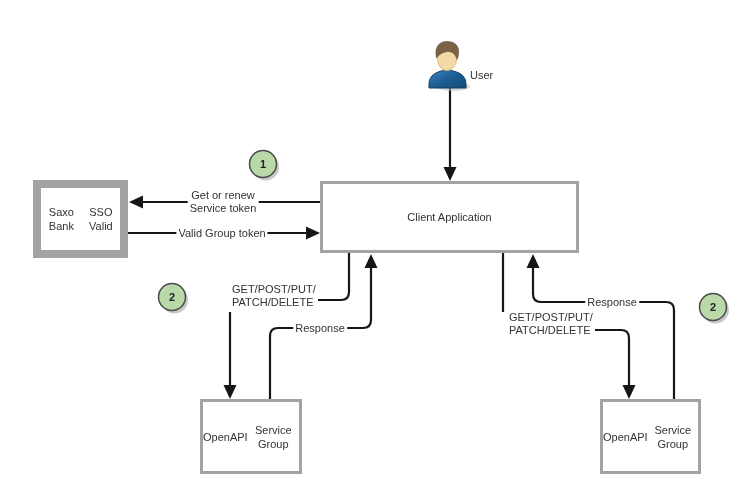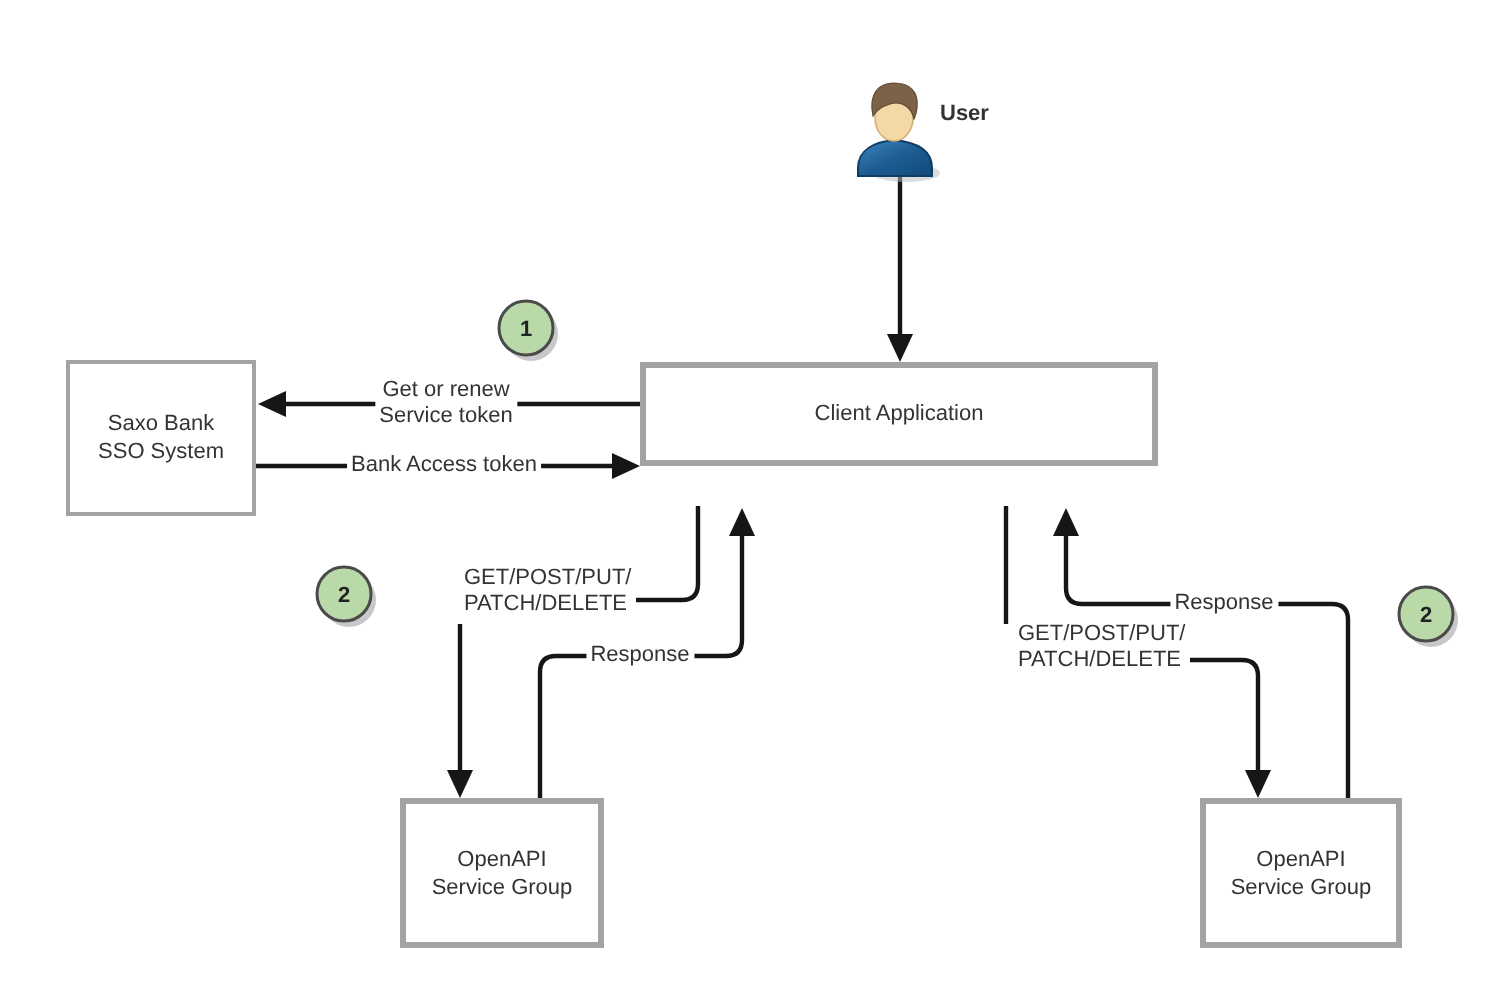--- a/index.html
+++ b/index.html
@@ -8,22 +8,22 @@
     width:756px;height:495px;
     background:#ffffff;
     font-family:"Liberation Sans", sans-serif;
     overflow:hidden;
   }
   svg.layer{position:absolute;left:0;top:0;width:756px;height:495px;}
   .node{
     position:absolute;
     box-sizing:border-box;
     background:#ffffff;
-    border:2px solid #a3a3a3;
-    display:flex;flex-direction:column;
+    border:8px solid #a3a3a3;
+    display:flex;
     align-items:center;justify-content:center;
     font-size:11px;line-height:14px;color:#333;
     text-align:center;
     z-index:3;
   }
   .node.thick{border-width:3px;}
   .edge-label{
     position:absolute;
     background:#ffffff;
     font-size:11px;line-height:13px;color:#333;
@@ -107,45 +107,45 @@
       <ellipse cx="447" cy="59" rx="9.5" ry="11.5" fill="#f3d9a5" stroke="#d6b077" stroke-width="0.8"></ellipse>
       <path d="M436.5,58 C434,46 440,41.5 447,41.5 C454.5,41.5 459.5,45.5 458.5,54
                C458.2,56.5 457.5,58.5 457,59.5
                C455.5,52.5 450,50.5 445,52
                C441,53.2 438,55.5 436.5,58 Z" fill="#7c6347" stroke="#5e4a33" stroke-width="0.6"></path>
     </g>
   </svg>
 
   <div class="node" style="left:33px;top:180px;width:95px;height:78px;">
     <span>Saxo Bank</span>
-    <span>SSO System</span>
+    <span>SSO Valid</span>
   </div>
 
-  <div class="node thick" style="left:320px;top:181px;width:259px;height:52px;">
+  <div class="node thick" style="left:320px;top:181px;width:259px;height:72px;">
     <span>Client Application</span>
   </div>
 
   <div class="node thick" style="left:200px;top:399px;width:102px;height:75px;">
     <span>OpenAPI</span>
     <span>Service Group</span>
   </div>
 
   <div class="node thick" style="left:600px;top:399px;width:101px;height:75px;">
     <span>OpenAPI</span>
     <span>Service Group</span>
   </div>
 
-  <div class="user-label" style="left:470px;top:57px;font-weight:bold;">User</div>
+  <div class="user-label" style="left:470px;top:75px;">User</div>
 
   <div class="edge-label centered" style="left:223px;top:202px;">
     <div>Get or renew</div>
     <div>Service token</div>
   </div>
 
-  <div class="edge-label centered" style="left:222px;top:233px;">Bank Access token</div>
+  <div class="edge-label centered" style="left:222px;top:233px;">Valid Group token</div>
 
   <div class="edge-label left-anchored" style="left:218px;top:283px;">
     <div>GET/POST/PUT/</div>
     <div>PATCH/DELETE</div>
   </div>
 
   <div class="edge-label centered" style="left:320px;top:328px;">Response</div>
 
   <div class="edge-label left-anchored" style="left:495px;top:311px;">
     <div>GET/POST/PUT/</div>

